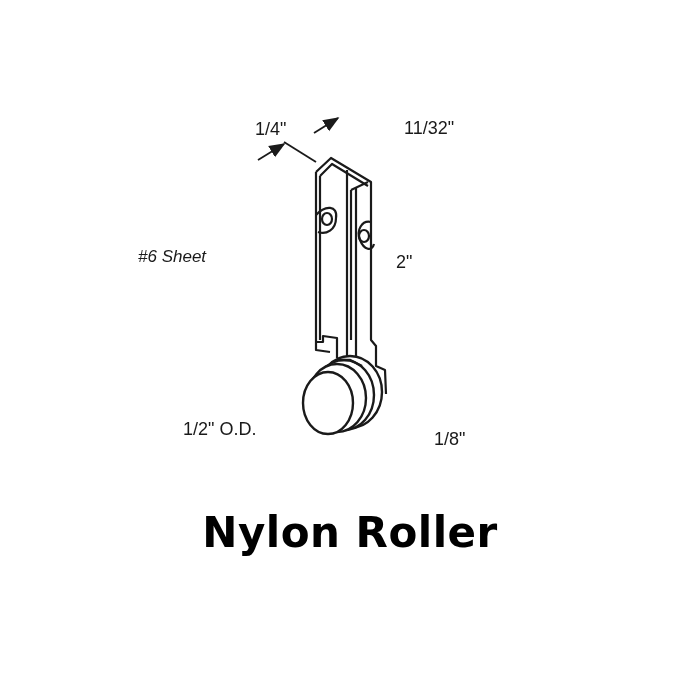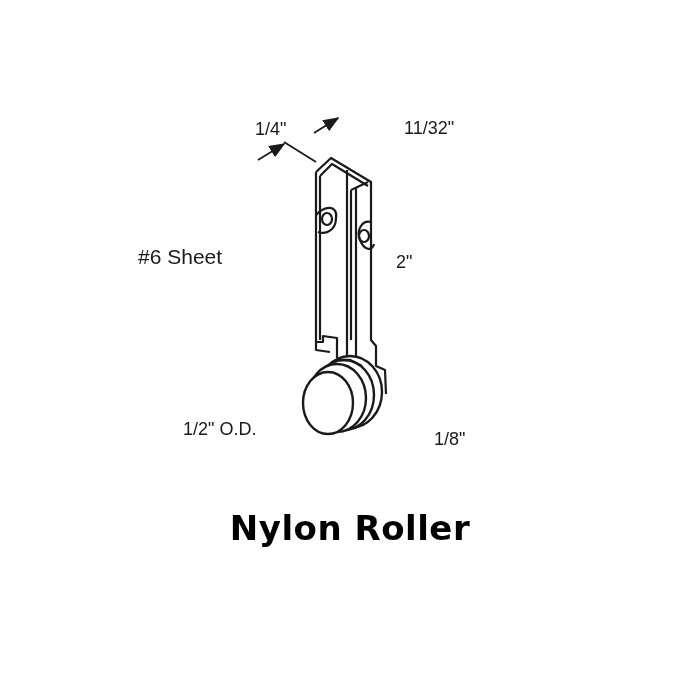--- a/index.html
+++ b/index.html
@@ -9,33 +9,34 @@
       position: absolute;
       font-family: "Liberation Sans", sans-serif;
       font-size: 18px;
       color: #1a1a1a;
       white-space: nowrap;
       line-height: 1;
     }
     .callout {
       position: absolute;
       font-family: "Liberation Sans", sans-serif;
-      font-size: 21px;
+      font-size: 17px;
       color: #1a1a1a;
       line-height: 23px;
       white-space: nowrap;
+      font-style: italic;
     }
     .title {
       position: absolute;
       left: 0; width: 700px;
       top: 508px;
       text-align: center;
       font-family: "DejaVu Sans", sans-serif;
       font-weight: bold;
-      font-size: 34px;
+      font-size: 42px;
       color: #000000;
       letter-spacing: 0.5px;
     }
   </style>
 </head>
 <body>
 
 
 
 <svg id="canvas" viewBox="0 0 700 700" xmlns="http://www.w3.org/2000/svg">

